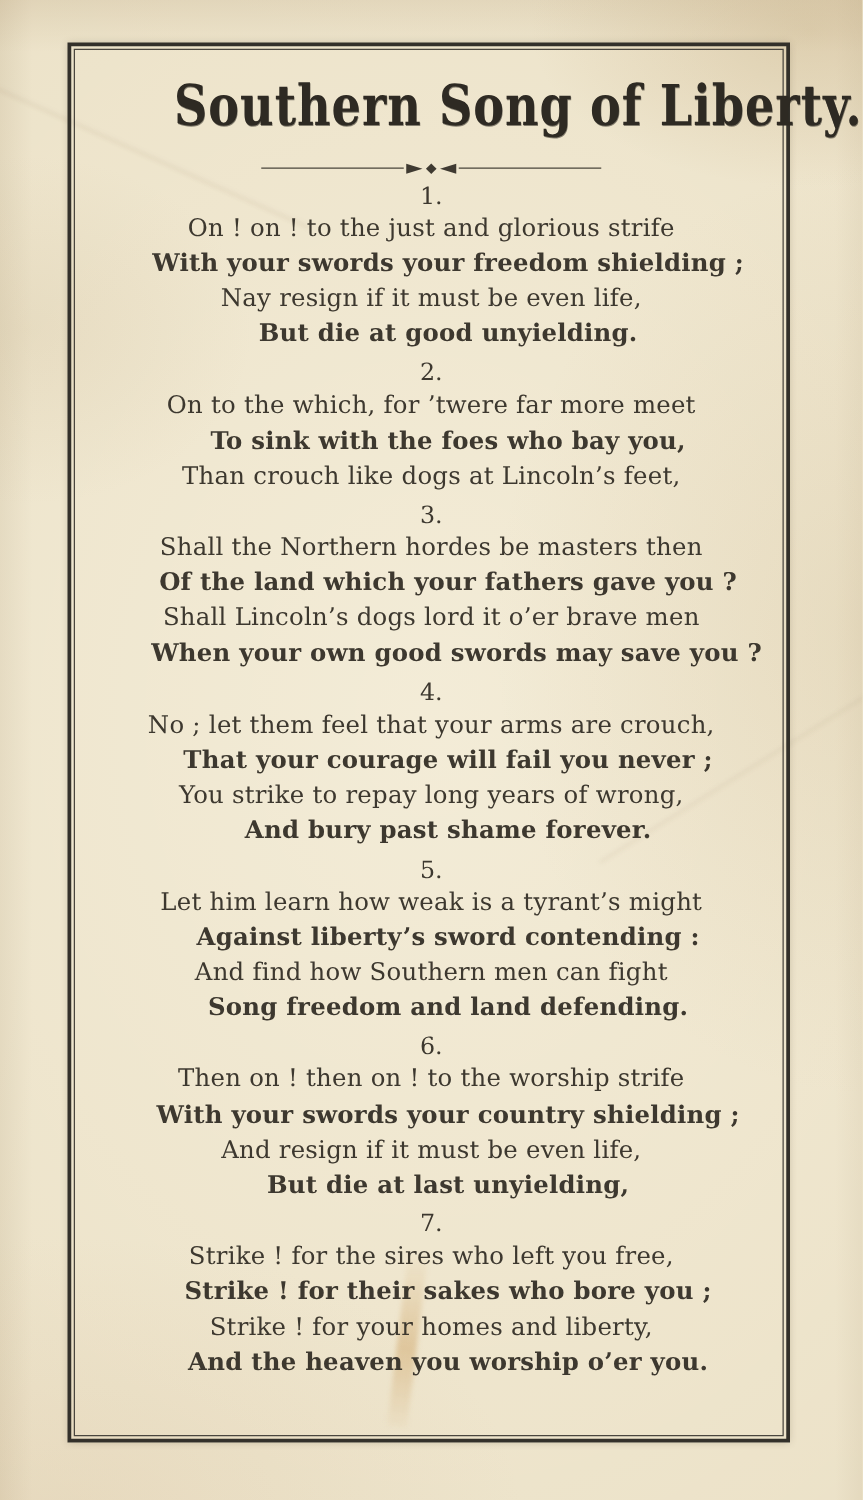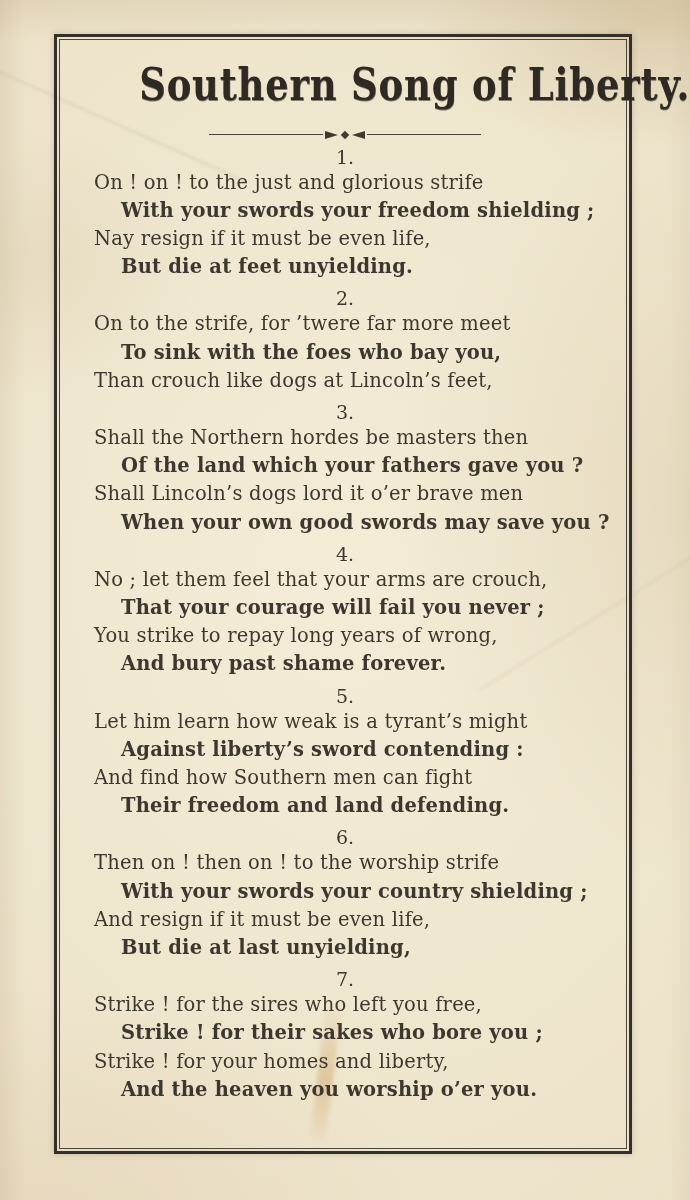--- a/index.html
+++ b/index.html
@@ -89,20 +89,21 @@
     font-size: 19px; line-height: 21px;
     margin: 7px 0 1px 0;
     color: #3d382f;
   }
   .vline {
     font-size: 19.5px;
     line-height: 28.2px;
     color: #3d382f;
     letter-spacing: 0.2px;
     white-space: nowrap;
+    text-align: center;
   }
   .vline.indent { padding-left: 27px; font-weight: bold; }
 </style>
 </head>
 <body>
 
 <div class="paper"></div>
 <div class="crease1"></div>
 <div class="crease2"></div>
 <div class="streak"></div>
@@ -120,26 +121,26 @@
       <span class="rule"></span>
     </div>
 
     <div class="verses">
 
       <div class="stanza">
         <div class="stanza-number">1.</div>
         <div class="vline">On ! on ! to the just and glorious strife</div>
         <div class="vline indent">With your swords your freedom shielding ;</div>
         <div class="vline">Nay resign if it must be even life,</div>
-        <div class="vline indent">But die at feet unyielding.</div>
+        <div class="vline indent">But die at good unyielding.</div>
       </div>
 
       <div class="stanza">
         <div class="stanza-number">2.</div>
-        <div class="vline">On to the strife, for ’twere far more meet</div>
+        <div class="vline">On to the which, for ’twere far more meet</div>
         <div class="vline indent">To sink with the foes who bay you,</div>
         <div class="vline">Than crouch like dogs at Lincoln’s feet,</div>
       </div>
 
       <div class="stanza">
         <div class="stanza-number">3.</div>
         <div class="vline">Shall the Northern hordes be masters then</div>
         <div class="vline indent">Of the land which your fathers gave you ?</div>
         <div class="vline">Shall Lincoln’s dogs lord it o’er brave men</div>
         <div class="vline indent">When your own good swords may save you ?</div>
@@ -151,21 +152,21 @@
         <div class="vline indent">That your courage will fail you never ;</div>
         <div class="vline">You strike to repay long years of wrong,</div>
         <div class="vline indent">And bury past shame forever.</div>
       </div>
 
       <div class="stanza">
         <div class="stanza-number">5.</div>
         <div class="vline">Let him learn how weak is a tyrant’s might</div>
         <div class="vline indent">Against liberty’s sword contending :</div>
         <div class="vline">And find how Southern men can fight</div>
-        <div class="vline indent">Their freedom and land defending.</div>
+        <div class="vline indent">Song freedom and land defending.</div>
       </div>
 
       <div class="stanza">
         <div class="stanza-number">6.</div>
         <div class="vline">Then on ! then on ! to the worship strife</div>
         <div class="vline indent">With your swords your country shielding ;</div>
         <div class="vline">And resign if it must be even life,</div>
         <div class="vline indent">But die at last unyielding,</div>
       </div>
 

